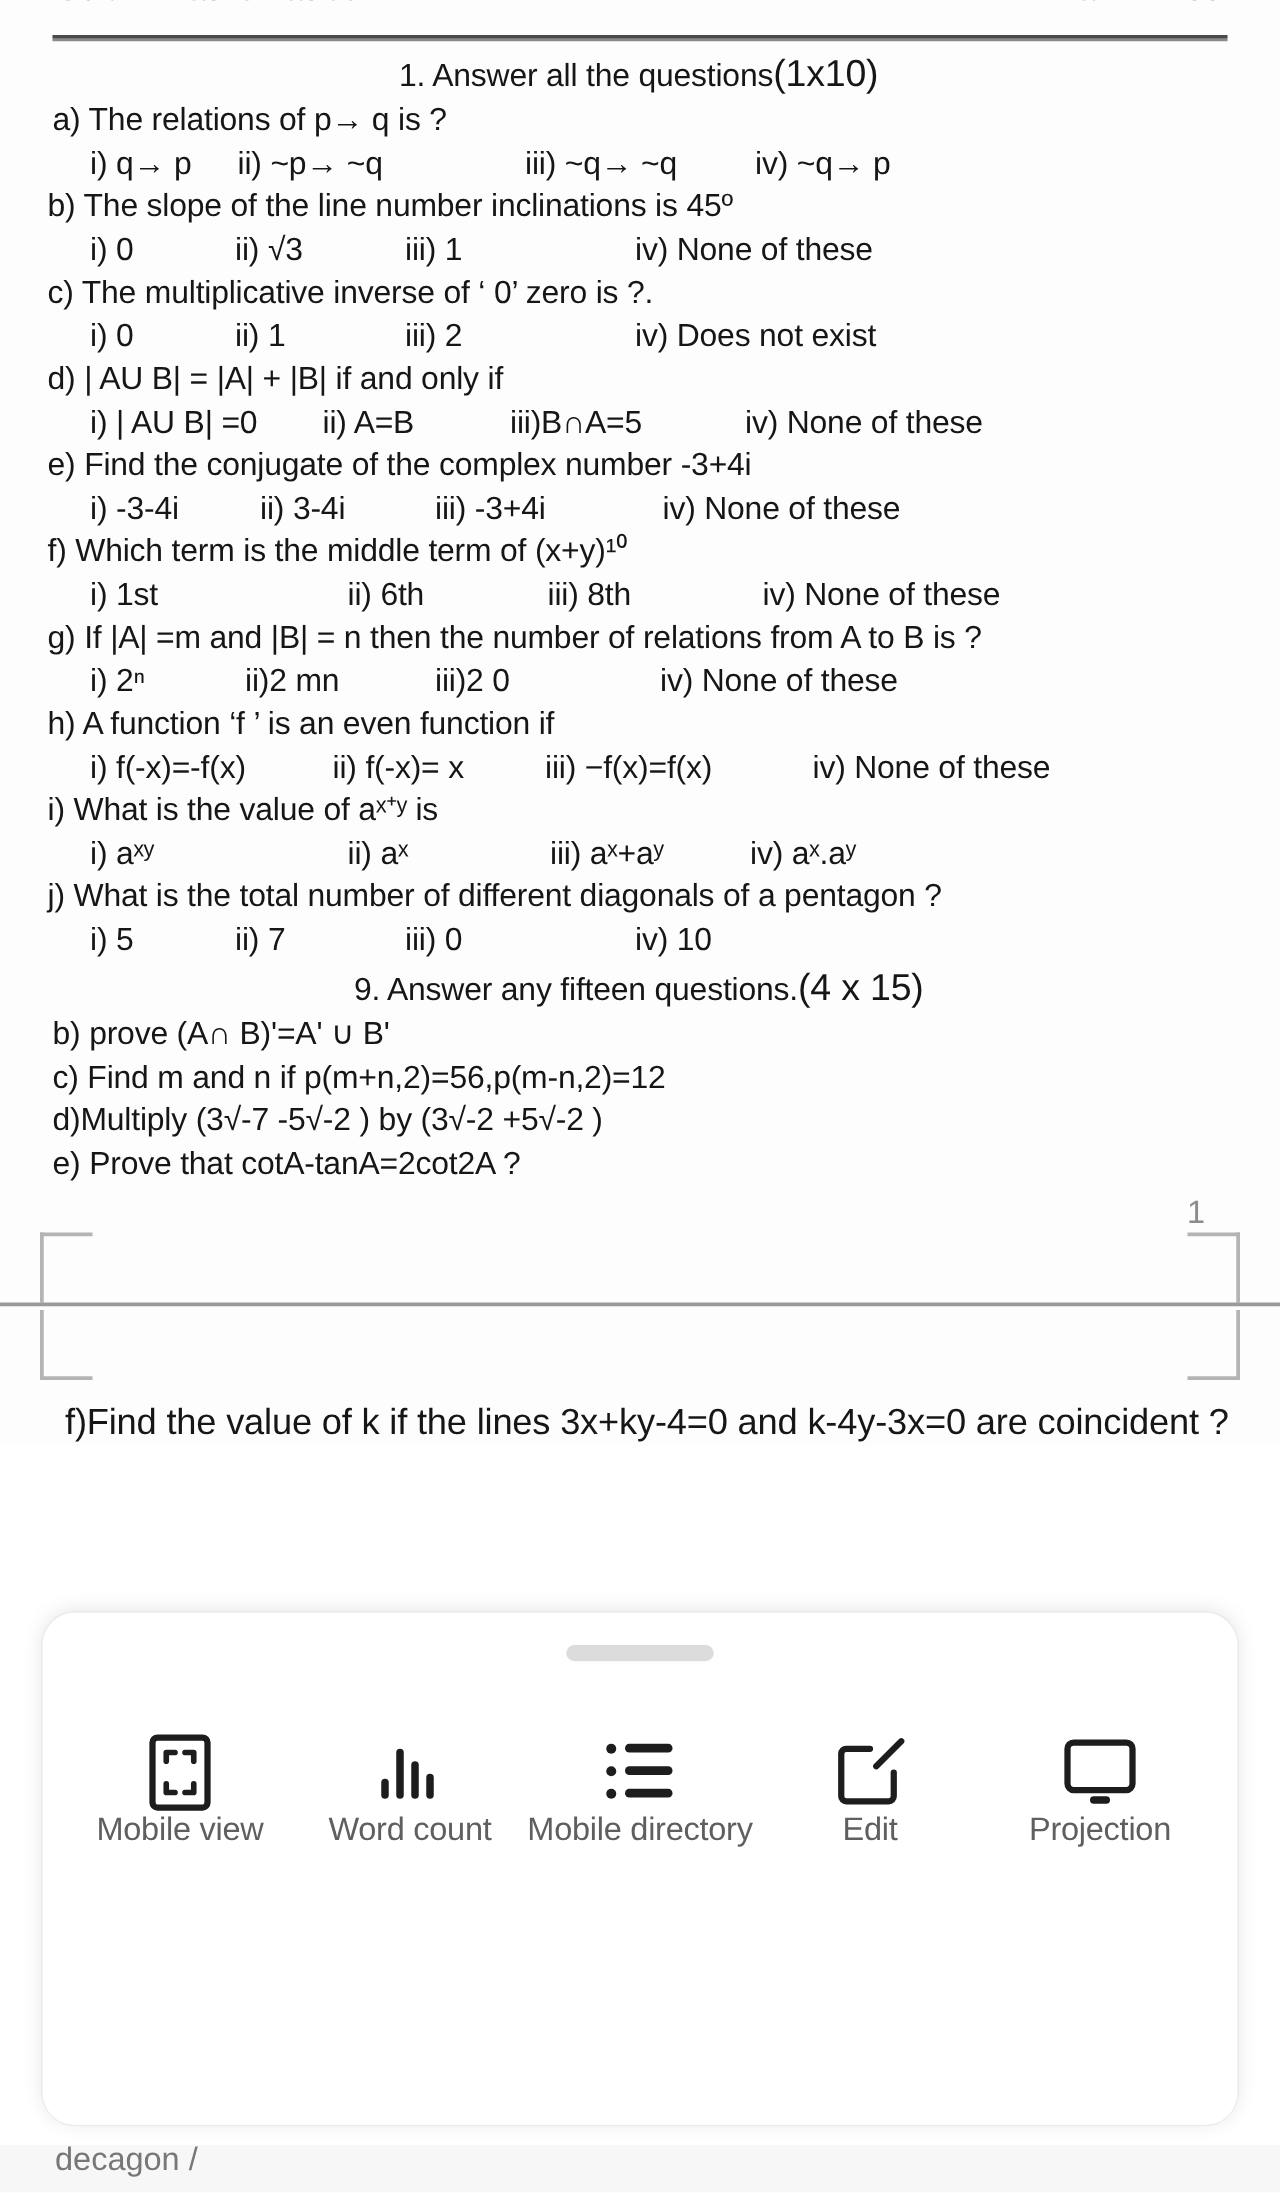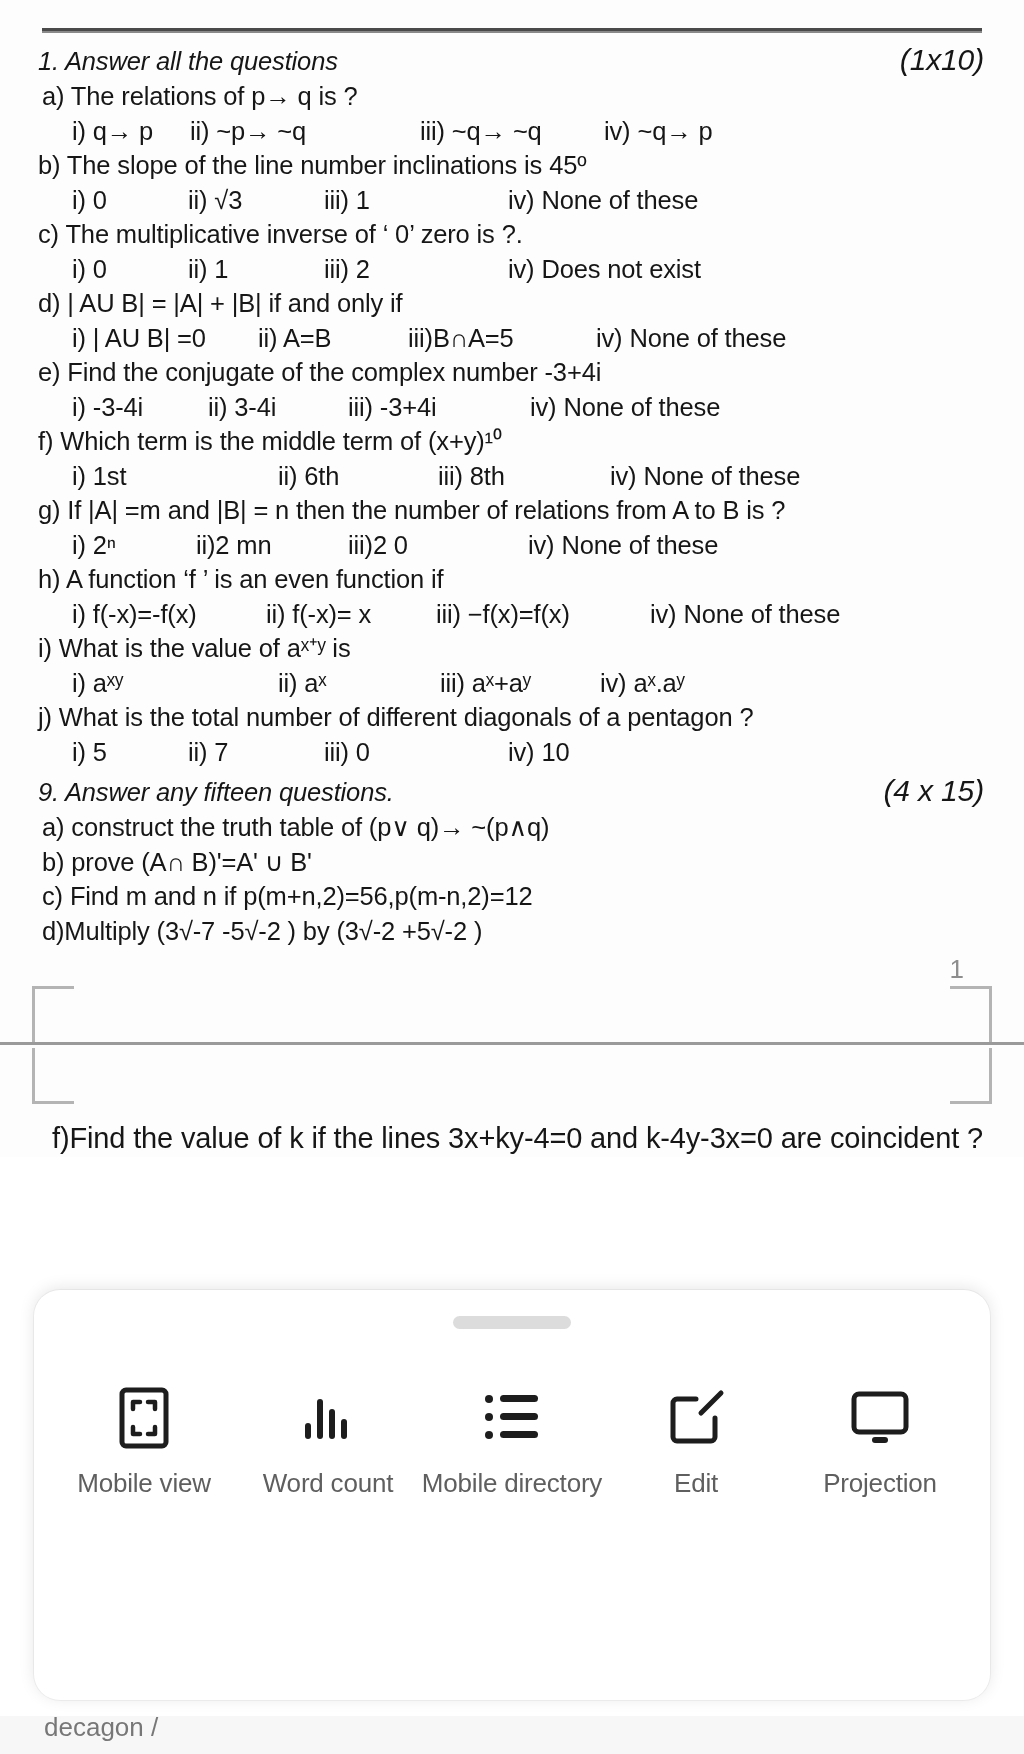--- a/index.html
+++ b/index.html
@@ -62,25 +62,24 @@
     padding: 6px 36px 0 38px;
     font-size: 25.5px;
     line-height: 1.0;
     color: #161616;
     font-weight: 500;
     letter-spacing: -0.15px;
   }
 
   .q-line {
     display: flex;
-    justify-content: space-between;
+    justify-content: center;
     align-items: baseline;
     margin: 6px 0 0 0;
     padding: 0 4px 0 0;
-    font-style: italic;
   }
   .q-line .marks { font-size: 30px; }
 
   .stem {
     margin: 9px 0 0 0;
     padding-left: 4px;
   }
   .stem.indent0 { padding-left: 0px; }
 
   .opts {
@@ -155,21 +154,20 @@
     display: flex;
     justify-content: space-around;
     align-items: flex-start;
     padding: 60px 18px 0 18px;
   }
   .tool {
     width: 188px;
     display: flex;
     flex-direction: column;
     align-items: center;
-    gap: 20px;
     background: none;
     border: 0;
     cursor: pointer;
   }
   .tool .glyph {
     height: 58px;
     display: flex;
     align-items: center;
     justify-content: center;
   }
@@ -330,24 +328,24 @@
         <span class="opt" style="width:136px">ii) 7</span>
         <span class="opt" style="width:184px">iii) 0</span>
         <span class="opt">iv) 10</span>
       </div>
 
       <div class="q-line" style="margin-top:11px">
         <span>9. Answer any  fifteen  questions.</span>
         <span class="marks">(4 x 15)</span>
       </div>
 
-      <div class="stem">a) construct the truth table of  (p∨ q)→ ~(p∧q)</div>
       <div class="stem">b) prove (A∩ B)'=A' ∪ B'</div>
       <div class="stem">c) Find m and n if p(m+n,2)=56,p(m-n,2)=12</div>
       <div class="stem">d)Multiply (3√-7 -5√-2 ) by (3√-2 +5√-2 )</div>
+      <div class="stem">e) Prove that cotA-tanA=2cot2A ?</div>
     </div>
 
     <div class="page-break">
       <div class="pb-pagenum">1</div>
       <div class="pb-corner tl"></div>
       <div class="pb-corner tr"></div>
       <div class="pb-line"></div>
       <div class="pb-corner bl"></div>
       <div class="pb-corner br"></div>
     </div>

